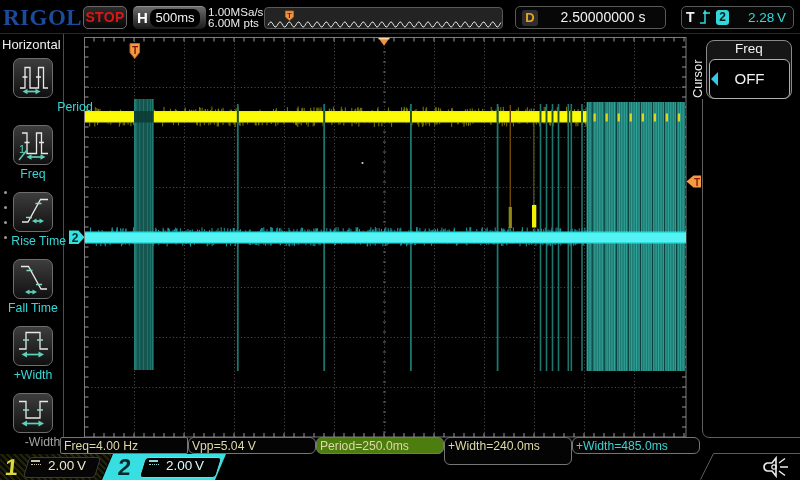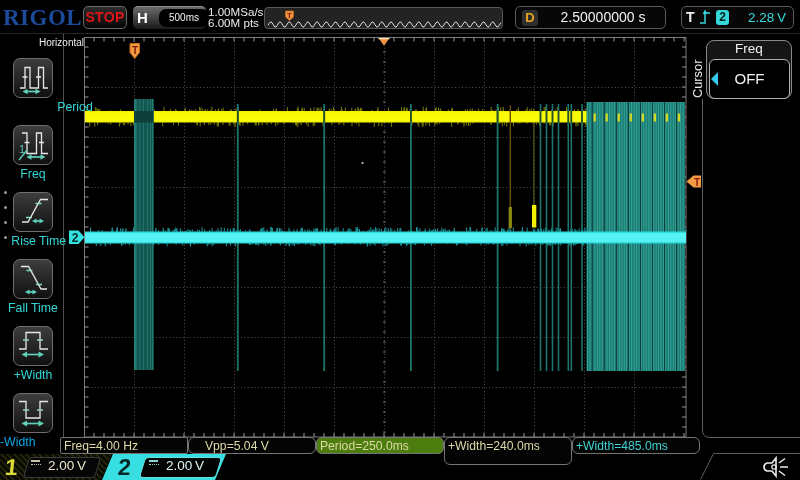--- a/index.html
+++ b/index.html
@@ -141,21 +141,21 @@
     <text x="75" y="241.5" font-size="12" font-weight="bold" fill="#052a2a" text-anchor="middle" font-family="Liberation Sans, sans-serif">2</text>
     <path d="M702.5,99 V430 Q702.5,437.5 710,437.5 H800" fill="none" stroke="#5f5f5f" stroke-width="1"></path>
     <path d="M713.5,453.5 H800" stroke="#5a5a5a" stroke-width="1" fill="none"></path>
     <path d="M700.5,479.5 L713.5,453.5" stroke="#5a5a5a" stroke-width="1" fill="none"></path>
     <line x1="63.5" y1="34" x2="63.5" y2="453" stroke="#4e4e4e" stroke-width="1"></line>
   </svg>
 <div style="position:absolute;left:3px;top:5px;font-family:'Liberation Serif',serif;font-weight:bold;font-size:23px;color:#1d4b9c;letter-spacing:0.5px;">RIGOL</div>
 <div style="position:absolute;left:83px;top:6px;width:44px;height:23px;border:1px solid #686868;border-radius:5px;background:linear-gradient(180deg,#2c2c2c,#060606);box-sizing:border-box;text-align:center;line-height:21px;color:#e01515;font-weight:bold;font-size:14px;letter-spacing:0.3px;">STOP</div>
 <div style="position:absolute;left:133px;top:6px;width:73px;height:23px;border-radius:5px;background:linear-gradient(180deg,#6a6a6a,#1a1a1a);border-top:1px solid #909090;box-sizing:border-box;">
     <span style="position:absolute;left:4px;top:2px;color:#fff;font-weight:bold;font-size:15px;">H</span>
-    <span style="position:absolute;left:26px;top:2px;width:50px;height:18px;background:#000;border-radius:7px;text-align:center;line-height:18px;color:#f2f2f2;font-size:10px;">500ms</span>
+    <span style="position:absolute;left:17px;top:2px;width:50px;height:18px;background:#000;border-radius:7px;text-align:center;line-height:18px;color:#f2f2f2;font-size:13px;">500ms</span>
   </div>
 <div style="position:absolute;left:208px;top:7px;color:#ededed;font-size:11.6px;line-height:10.5px;">1.00MSa/s<br>6.00M pts</div>
 <div style="position:absolute;left:264px;top:7px;width:239px;height:22px;border:1px solid #585858;border-radius:4px;background:#232323;box-sizing:border-box;">
     <svg width="237" height="20" viewBox="0 0 237 20" style="position:absolute;left:0;top:0">
       <polyline points="3.0,17.3 4.0,15.6 5.0,14.3 6.0,13.9 7.0,14.7 8.0,16.3 9.0,18.0 10.0,19.0 11.0,18.9 12.0,17.7 13.0,16.0 14.0,14.5 15.0,13.9 16.0,14.4 17.0,15.9 18.0,17.6 19.0,18.9 20.0,19.0 21.0,18.1 22.0,16.4 23.0,14.8 24.0,13.9 25.0,14.2 26.0,15.5 27.0,17.2 28.0,18.6 29.0,19.1 30.0,18.4 31.0,16.9 32.0,15.2 33.0,14.1 34.0,14.0 35.0,15.1 36.0,16.8 37.0,18.3 38.0,19.1 39.0,18.7 40.0,17.3 41.0,15.6 42.0,14.3 43.0,13.9 44.0,14.7 45.0,16.3 46.0,18.0 47.0,19.0 48.0,18.9 49.0,17.7 50.0,16.0 51.0,14.5 52.0,13.9 53.0,14.4 54.0,15.9 55.0,17.6 56.0,18.9 57.0,19.0 58.0,18.1 59.0,16.4 60.0,14.8 61.0,13.9 62.0,14.2 63.0,15.5 64.0,17.2 65.0,18.6 66.0,19.1 67.0,18.4 68.0,16.9 69.0,15.2 70.0,14.1 71.0,14.0 72.0,15.1 73.0,16.8 74.0,18.3 75.0,19.1 76.0,18.7 77.0,17.3 78.0,15.6 79.0,14.3 80.0,13.9 81.0,14.7 82.0,16.3 83.0,18.0 84.0,19.0 85.0,18.9 86.0,17.7 87.0,16.0 88.0,14.5 89.0,13.9 90.0,14.4 91.0,15.9 92.0,17.6 93.0,18.9 94.0,19.0 95.0,18.1 96.0,16.4 97.0,14.8 98.0,13.9 99.0,14.2 100.0,15.5 101.0,17.2 102.0,18.6 103.0,19.1 104.0,18.4 105.0,16.9 106.0,15.2 107.0,14.1 108.0,14.0 109.0,15.1 110.0,16.8 111.0,18.3 112.0,19.1 113.0,18.7 114.0,17.3 115.0,15.6 116.0,14.3 117.0,13.9 118.0,14.7 119.0,16.3 120.0,18.0 121.0,19.0 122.0,18.9 123.0,17.7 124.0,16.0 125.0,14.5 126.0,13.9 127.0,14.4 128.0,15.9 129.0,17.6 130.0,18.9 131.0,19.0 132.0,18.1 133.0,16.4 134.0,14.8 135.0,13.9 136.0,14.2 137.0,15.5 138.0,17.2 139.0,18.6 140.0,19.1 141.0,18.4 142.0,16.9 143.0,15.2 144.0,14.1 145.0,14.0 146.0,15.1 147.0,16.8 148.0,18.3 149.0,19.1 150.0,18.7 151.0,17.3 152.0,15.6 153.0,14.3 154.0,13.9 155.0,14.7 156.0,16.3 157.0,18.0 158.0,19.0 159.0,18.9 160.0,17.7 161.0,16.0 162.0,14.5 163.0,13.9 164.0,14.4 165.0,15.9 166.0,17.6 167.0,18.9 168.0,19.0 169.0,18.1 170.0,16.4 171.0,14.8 172.0,13.9 173.0,14.2 174.0,15.5 175.0,17.2 176.0,18.6 177.0,19.1 178.0,18.4 179.0,16.9 180.0,15.2 181.0,14.1 182.0,14.0 183.0,15.1 184.0,16.8 185.0,18.3 186.0,19.1 187.0,18.7 188.0,17.3 189.0,15.6 190.0,14.3 191.0,13.9 192.0,14.7 193.0,16.3 194.0,18.0 195.0,19.0 196.0,18.9 197.0,17.7 198.0,16.0 199.0,14.5 200.0,13.9 201.0,14.4 202.0,15.9 203.0,17.6 204.0,18.9 205.0,19.0 206.0,18.1 207.0,16.4 208.0,14.8 209.0,13.9 210.0,14.2 211.0,15.5 212.0,17.2 213.0,18.6 214.0,19.1 215.0,18.4 216.0,16.9 217.0,15.2 218.0,14.1 219.0,14.0 220.0,15.1 221.0,16.8 222.0,18.3 223.0,19.1 224.0,18.7 225.0,17.3 226.0,15.6 227.0,14.3 228.0,13.9 229.0,14.7 230.0,16.3 231.0,18.0 232.0,19.0 233.0,18.9 234.0,17.7 235.0,16.0 236.0,14.5" fill="none" stroke="#e6e6e6" stroke-width="1"></polyline>
       <polygon points="20.5,3 28.5,3 28.5,9 24.5,12.5 20.5,9" fill="#ef9440" stroke="#c06a18" stroke-width="0.8"></polygon>
       <text x="24.5" y="10" font-size="8" font-weight="bold" fill="#7a1608" text-anchor="middle" font-family="Liberation Sans, sans-serif">T</text>
     </svg>
   </div>
 <div style="position:absolute;left:515px;top:6px;width:151px;height:23px;border:1px solid #5a5a5a;border-radius:5px;background:#070707;box-sizing:border-box;">
@@ -164,21 +164,21 @@
   </div>
 <div style="position:absolute;left:681px;top:6px;width:113px;height:23px;border:1px solid #5a5a5a;border-radius:5px;background:#070707;box-sizing:border-box;">
     <span style="position:absolute;left:4px;top:2px;color:#f2f2f2;font-weight:bold;font-size:14px;">T</span>
     <svg width="13" height="17" viewBox="0 0 13 17" style="position:absolute;left:17px;top:2px">
       <path d="M1,14 H6 V4 H11 M6,4 V3" stroke="#35d8d8" stroke-width="1.5" fill="none"></path>
       <polygon points="6,0.5 3.6,5 8.4,5" fill="#35d8d8"></polygon>
     </svg>
     <span style="position:absolute;left:34px;top:3px;width:13px;height:15px;background:#35d8d8;border-radius:3px;text-align:center;line-height:15px;color:#041f1f;font-weight:bold;font-size:12px;">2</span>
     <span style="position:absolute;right:7px;top:2.5px;color:#35d8d8;font-size:13.5px;">2.28 V</span>
   </div>
-<div style="position:absolute;left:2px;top:37px;width:60px;color:#f0f0f0;font-size:10px;margin-left:37px;">Horizontal</div>
+<div style="position:absolute;left:2px;top:37px;width:60px;color:#f0f0f0;font-size:13px;">Horizontal</div>
 <div style="position:absolute;left:13px;top:58px;width:40px;height:40px;border:1px solid #6e6e6e;border-radius:7px;background:linear-gradient(180deg,#3d3d3d,#101010);box-sizing:border-box;">
     <svg width="38" height="38" viewBox="0 0 38 38" style="position:absolute;left:1px;top:1px">
       <path d="M5,28 H10 V7.5 H15 V28 H23.5 V7.5 H28.5 V28 H33" stroke="#e8e8e8" stroke-width="1.3" fill="none"></path>
       <path d="M7.5,17 h5 M21,17 h5" stroke="#e8e8e8" stroke-width="1.3" fill="none"></path>
       <path d="M11,31.5 H22" stroke="#5fd0ba" stroke-width="1.7" fill="none"></path>
       <polygon points="7.5,31.5 12.5,28.8 12.5,34.2" fill="#5fd0ba"></polygon>
       <polygon points="25.5,31.5 20.5,28.8 20.5,34.2" fill="#5fd0ba"></polygon>
     </svg>
   </div>
 <div style="position:absolute;left:0;top:100px;width:66px;text-align:center;color:#35d8d8;font-size:12.3px;margin-left:42px;">Period</div>
@@ -226,32 +226,32 @@
 <div style="position:absolute;left:0;top:368px;width:66px;text-align:center;color:#35d8d8;font-size:12.3px;">+Width</div>
 <div style="position:absolute;left:13px;top:393px;width:40px;height:40px;border:1px solid #6e6e6e;border-radius:7px;background:linear-gradient(180deg,#3d3d3d,#101010);box-sizing:border-box;">
     <svg width="38" height="38" viewBox="0 0 38 38" style="position:absolute;left:1px;top:1px">
       <path d="M4,6.5 H11 V23 H25 V6.5 H33" stroke="#e8e8e8" stroke-width="1.3" fill="none"></path>
       <path d="M8,15 h6 M22,15 h6" stroke="#8adbc8" stroke-width="1.4" fill="none"></path>
       <path d="M10.5,28.5 H25" stroke="#5fd0ba" stroke-width="1.7" fill="none"></path>
       <polygon points="6.5,28.5 12,25.6 12,31.4" fill="#5fd0ba"></polygon>
       <polygon points="29,28.5 23.5,25.6 23.5,31.4" fill="#5fd0ba"></polygon>
     </svg>
   </div>
-<div style="position:absolute;left:0;top:435px;width:66px;text-align:left;color:#0ea5e9;font-size:12.3px;">-Width</div>
+<div style="position:absolute;left:0;top:435px;width:66px;text-align:center;color:#a3a3a3;font-size:12.3px;padding-left:19px;">-Width</div>
 <div style="position:absolute;left:4px;top:191px;width:3px;height:3px;border-radius:2px;background:#9a9a9a;"></div>
 <div style="position:absolute;left:4px;top:206px;width:3px;height:3px;border-radius:2px;background:#9a9a9a;"></div>
 <div style="position:absolute;left:4px;top:221px;width:3px;height:3px;border-radius:2px;background:#9a9a9a;"></div>
 <div style="position:absolute;left:4px;top:236px;width:3px;height:3px;border-radius:2px;background:#9a9a9a;"></div>
 <div style="position:absolute;left:706px;top:40px;width:86px;height:59px;border:1px solid #8a8a8a;border-radius:8px;background:#161616;box-sizing:border-box;"></div>
 <div style="position:absolute;left:706px;top:41px;width:86px;text-align:center;color:#f2f2f2;font-size:13.5px;">Freq</div>
 <div style="position:absolute;left:709px;top:59px;width:81px;height:39.5px;border:1px solid #b0b0b0;border-radius:6px;background:#000;box-sizing:border-box;text-align:center;line-height:37px;color:#f2f2f2;font-size:15px;">OFF</div>
 <div style="position:absolute;left:711px;top:71.5px;width:0;height:0;border-top:7.5px solid transparent;border-bottom:7.5px solid transparent;border-right:7px solid #35c8e8;"></div>
 <div style="position:absolute;left:690px;top:98px;width:46px;height:14px;transform:rotate(-90deg);transform-origin:left top;color:#ececec;font-size:12.8px;">Cursor</div>
 <div style="position:absolute;left:59.5px;top:437px;width:128px;height:17px;border:1px solid #757575;border-radius:2px;background:#040404;box-sizing:border-box;color:#ded9a6;font-size:12.8px;line-height:15px;padding-left:3px;white-space:nowrap;"><span style="display:inline-block;transform:scaleX(0.95);transform-origin:left;">Freq=4.00 Hz</span></div>
-<div style="position:absolute;left:187.5px;top:437px;width:128px;height:17px;border:1px solid #757575;border-radius:6px;background:#040404;box-sizing:border-box;color:#ded9a6;font-size:12.8px;line-height:15px;padding-left:16px;white-space:nowrap;"><span style="display:inline-block;transform:scaleX(0.95);transform-origin:left;">Vpp=5.04 V</span></div>
+<div style="position:absolute;left:187.5px;top:437px;width:128px;height:17px;border:1px solid #757575;border-radius:6px;background:#040404;box-sizing:border-box;color:#ded9a6;font-size:12.8px;line-height:15px;padding-left:3px;white-space:nowrap;"><span style="display:inline-block;transform:scaleX(0.95);transform-origin:left;">Vpp=5.04 V</span></div>
 <div style="position:absolute;left:315.5px;top:437px;width:128px;height:17px;border:1px solid #757575;border-radius:6px;background:#4d7c0f;box-sizing:border-box;color:#ded9a6;font-size:12.8px;line-height:15px;padding-left:3px;white-space:nowrap;"><span style="display:inline-block;transform:scaleX(0.95);transform-origin:left;">Period=250.0ms</span></div>
 <div style="position:absolute;left:443.5px;top:437px;width:128px;height:28px;border:1px solid #757575;border-radius:6px;background:#040404;box-sizing:border-box;color:#ded9a6;font-size:12.8px;line-height:15px;padding-left:3px;white-space:nowrap;"><span style="display:inline-block;transform:scaleX(0.95);transform-origin:left;">+Width=240.0ms</span></div>
 <div style="position:absolute;left:571.5px;top:437px;width:128px;height:17px;border:1px solid #757575;border-radius:6px;background:#040404;box-sizing:border-box;color:#3dd3d3;font-size:12.8px;line-height:15px;padding-left:3px;white-space:nowrap;"><span style="display:inline-block;transform:scaleX(0.95);transform-origin:left;">+Width=485.0ms</span></div>
 <div style="position:absolute;left:0;top:454px;width:113px;height:26px;clip-path:polygon(0 0,112px 0,101px 26px,0 26px);background:repeating-linear-gradient(45deg,#23230a 0 2px,#0a0a04 2px 4.5px);"></div>
 <div style="position:absolute;left:5px;top:454px;color:#dada3a;font-weight:bold;font-size:23px;transform:skewX(-6deg);">1</div>
 <div style="position:absolute;left:26px;top:456.5px;width:72px;height:21px;background:#060606;border:1px solid #3c3c3c;border-radius:4px;transform:skewX(-17deg);box-sizing:border-box;"></div>
 <div style="position:absolute;left:31px;top:460px;width:10px;height:8px;">
     <div style="width:9px;height:1.6px;background:#c9c4a8;"></div>
     <div style="margin-top:2px;width:10px;height:0;border-top:1.8px dotted #c9c4a8;"></div>
   </div>

